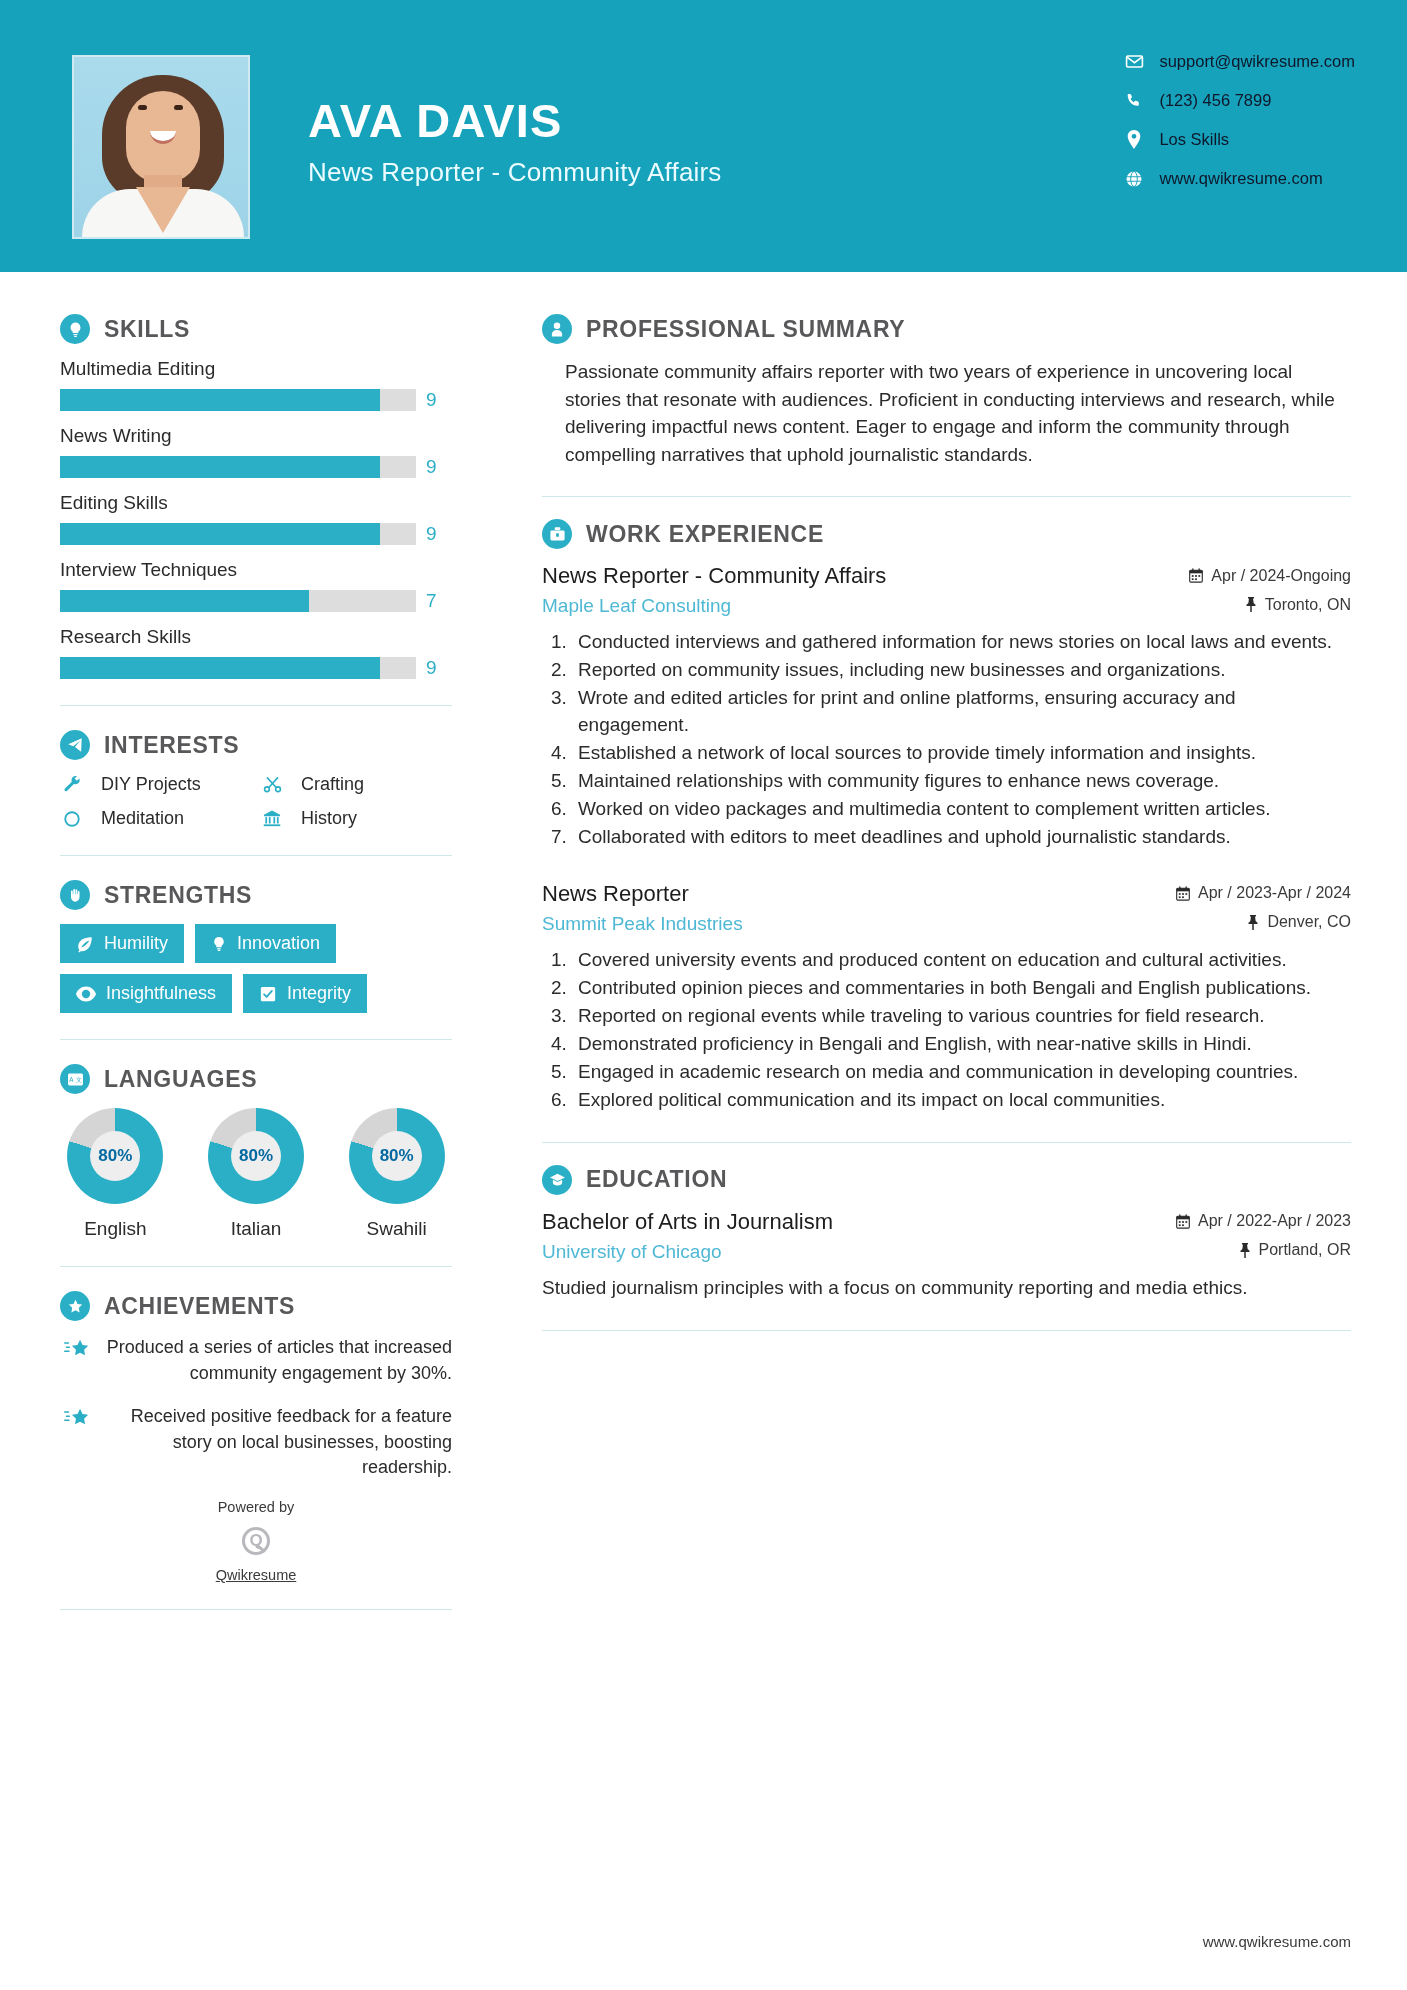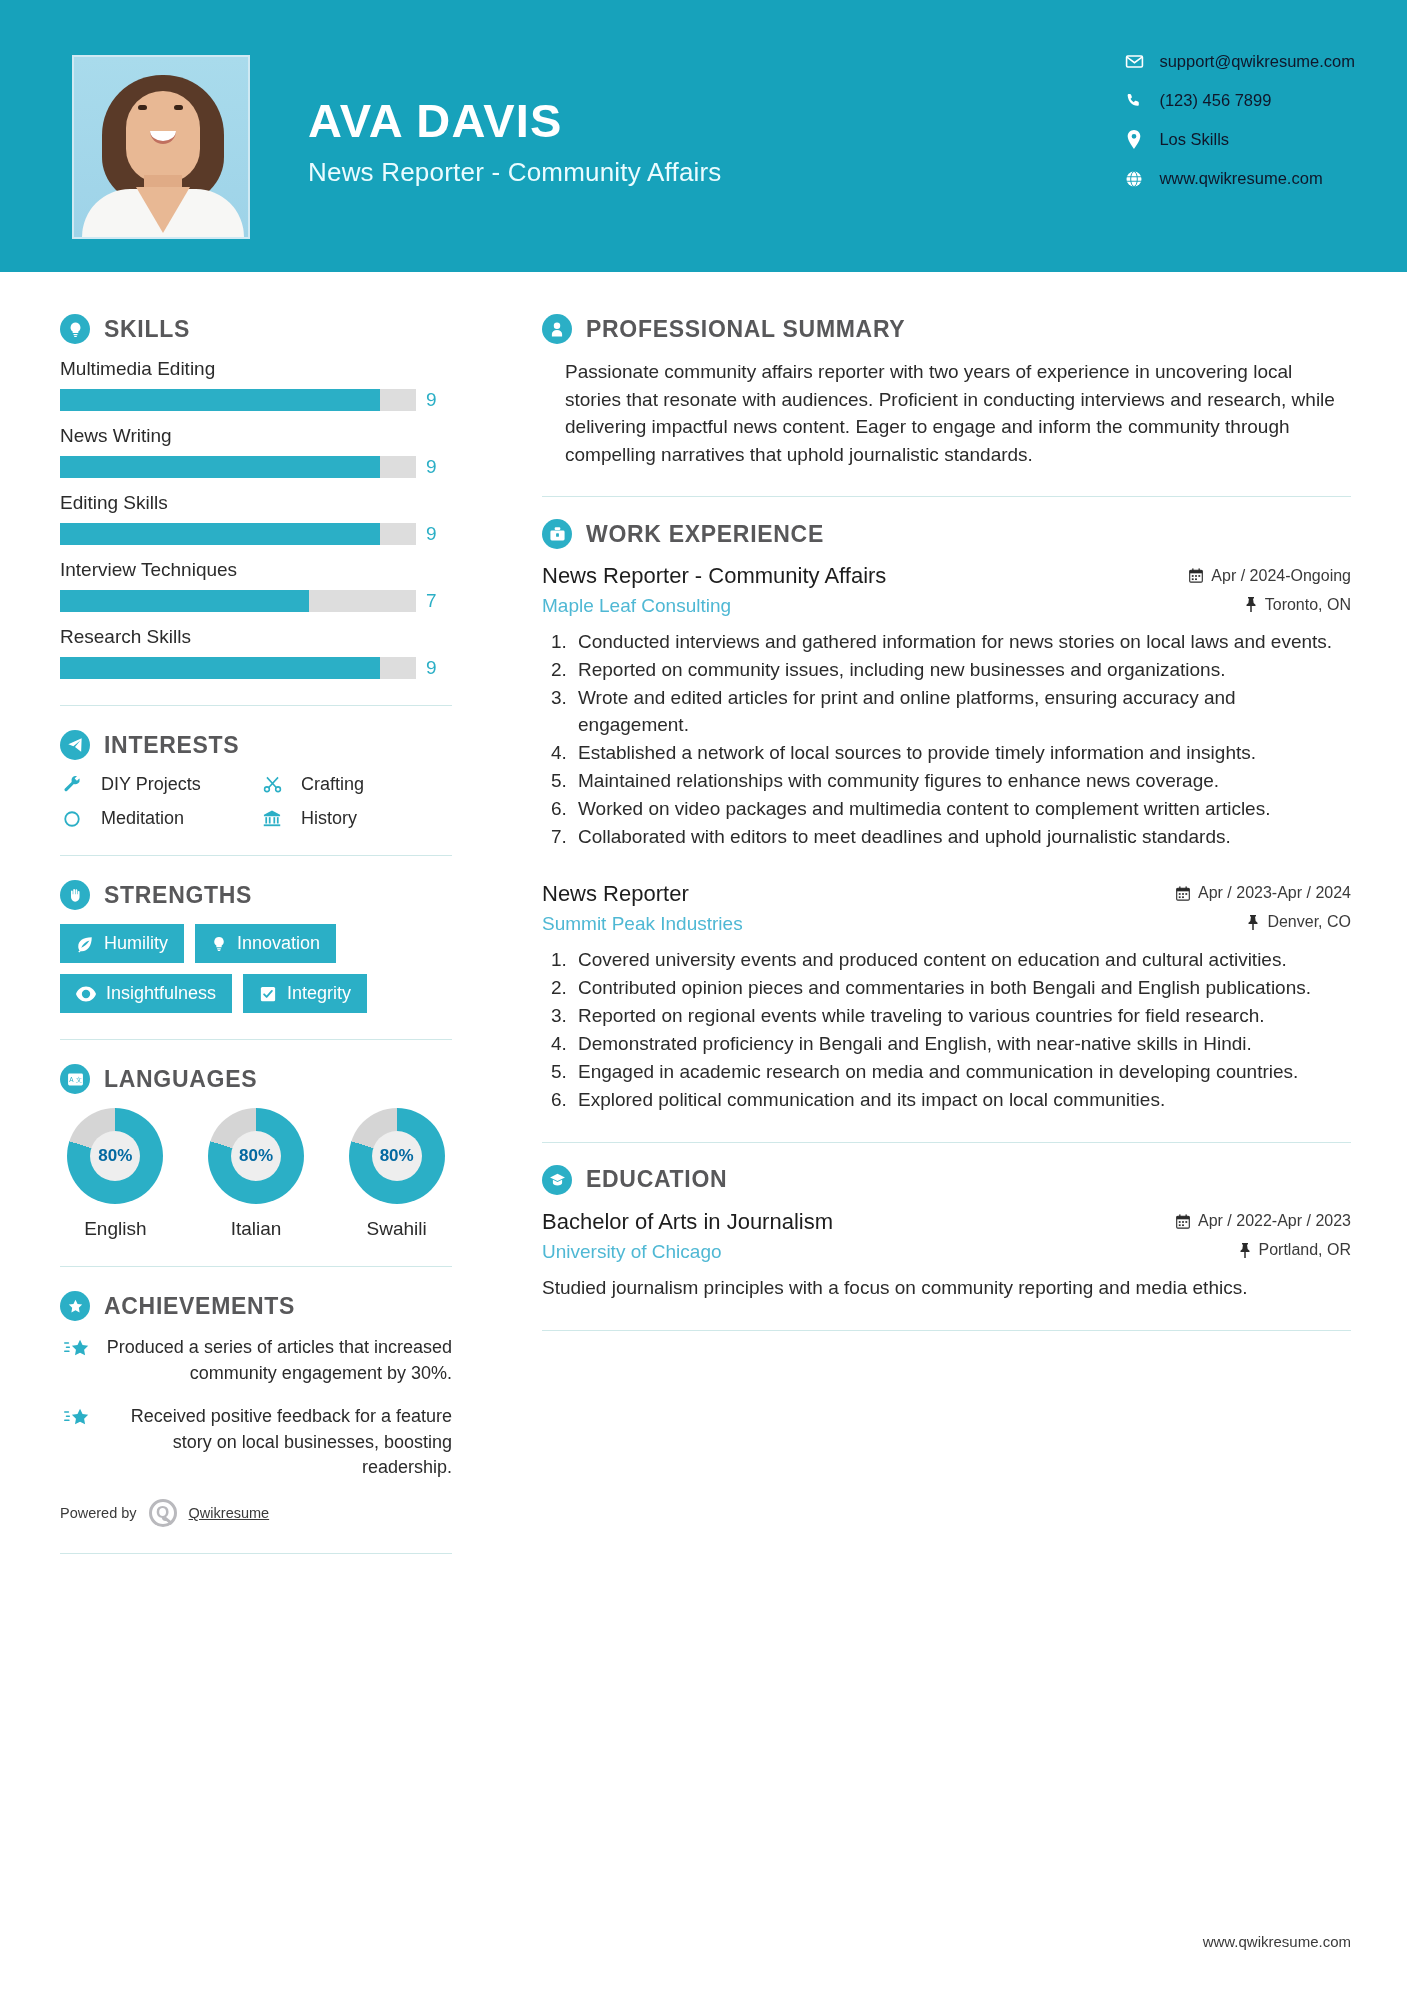--- a/index.html
+++ b/index.html
@@ -132,21 +132,21 @@
   }
   .lang-label { margin-top: 14px; font-size: 19px; color: #2b2b2b; }
 
   
   .ach-item { display: flex; gap: 14px; margin-bottom: 18px; text-align: right; }
   .ach-ico { flex: none; width: 30px; color: #2bafc6; padding-top: 3px; }
   .ach-text { font-size: 18px; line-height: 1.42; color: #2b2b2b; }
 
   .powered {
     display: flex; align-items: center; gap: 12px;
-    font-size: 14.5px; color: #3a3a3a; margin-top: 8px;
+    font-size: 14.5px; color: #3a3a3a; margin-top: 8px; flex-direction: column;
   }
   .powered .qlogo {
     width: 28px; height: 28px; border-radius: 50%;
     border: 3px solid #b9b9bd; color: #b9b9bd;
     display: flex; align-items: center; justify-content: center;
     font-size: 17px; font-weight: 700; position: relative;
   }
   .powered .qtail {
     position: absolute; right: 1px; bottom: 2px; width: 10px; height: 3px;
     background: #b9b9bd; transform: rotate(40deg);

